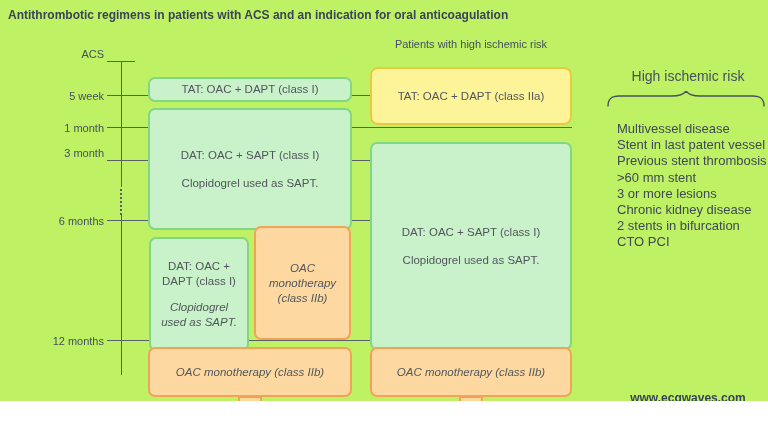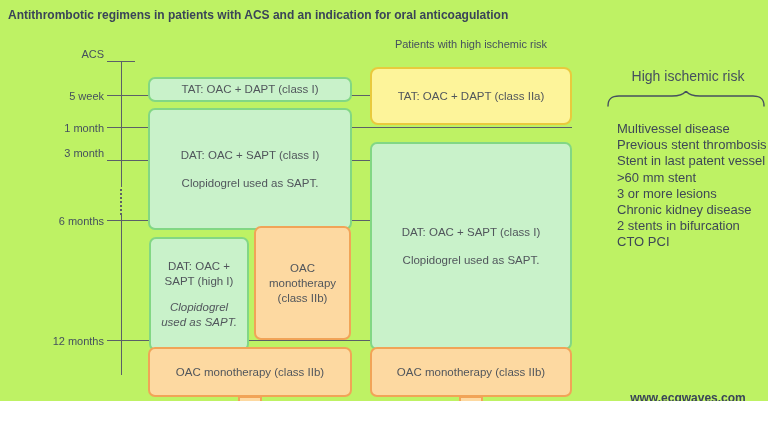--- a/index.html
+++ b/index.html
@@ -14,21 +14,21 @@
   .canvas{position:relative;width:768px;height:401px;background:#bef264;overflow:hidden;}
   .title{position:absolute;left:8px;top:8px;font-size:12px;font-weight:bold;color:var(--title-color);}
   .col-header{position:absolute;top:38px;font-size:11px;color:var(--label-color);text-align:center;}
   .t-label{position:absolute;left:30px;width:74px;font-size:11px;color:var(--label-color);text-align:right;line-height:14px;}
   .h-line{position:absolute;height:0;border-top:1.5px solid var(--line-color);z-index:1;}
   .v-line{position:absolute;left:121px;width:0;border-left:1.5px solid var(--line-color);z-index:1;}
   .v-dots{position:absolute;left:120px;width:0;border-left:2px dotted var(--line-color);z-index:1;}
   .box{position:absolute;z-index:2;border-radius:7px;border:2px solid;display:flex;flex-direction:column;align-items:center;justify-content:center;text-align:center;font-size:11.5px;color:var(--box-text);line-height:15px;}
   .box.green{background:var(--green-fill);border-color:var(--green-border);margin-top:11px;}
   .box.yellow{background:var(--yellow-fill);border-color:var(--yellow-border);}
-  .box.orange{background:var(--orange-fill);border-color:var(--orange-border);}
+  .box.orange{background:var(--orange-fill);border-color:var(--orange-border);font-style:italic;}
   .gap{height:13px;}
   .gap-sm{height:11px;}
   .italic{font-style:italic;}
   .arrow{position:absolute;z-index:2;}
   .risk-heading{position:absolute;left:608px;top:68px;width:160px;text-align:center;font-size:14px;color:var(--label-color);}
   .brace{position:absolute;left:606px;top:91px;}
   .risk-list{position:absolute;left:617px;top:121px;list-style:none;}
   .risk-list li{font-size:13px;color:var(--list-color);line-height:16.2px;white-space:nowrap;}
   .site{position:absolute;left:608px;top:391px;width:160px;text-align:center;font-size:12px;font-weight:bold;color:var(--title-color);}
 </style>
@@ -64,21 +64,21 @@
   </div>
 
   <div class="box green" style="left:148px;top:97px;width:204px;height:122px;">
     <div>DAT: OAC + SAPT (class I)</div>
     <div class="gap"></div>
     <div>Clopidogrel used as SAPT.</div>
   </div>
 
   <div class="box green" style="left:149px;top:226px;width:100px;height:114px;justify-content:center;">
     <div>DAT: OAC +</div>
-    <div>SAPT (high I)</div>
+    <div>DAPT (class I)</div>
     <div class="gap-sm"></div>
     <div class="italic">Clopidogrel</div>
     <div class="italic">used as SAPT.</div>
   </div>
 
   <div class="box orange" style="left:254px;top:226px;width:97px;height:114px;padding:0 8px;">
     <div>OAC monotherapy (class IIb)</div>
   </div>
 
   <div class="box orange" style="left:148px;top:347px;width:204px;height:50px;">
@@ -107,22 +107,22 @@
   </svg>
 
   <div class="risk-heading">High ischemic risk</div>
 
   <svg class="brace" width="160" height="16" viewBox="0 0 160 16">
     <path d="M 2,15 C 2,8 5,5 13,5 L 66,5 C 73,5 77,4 80,0 C 83,4 87,5 94,5 L 147,5 C 155,5 158,8 158,15" fill="none" stroke="var(--label-color)" stroke-width="1.4" stroke-linecap="round"></path>
   </svg>
 
   <ul class="risk-list">
     <li>Multivessel disease</li>
+    <li>Stent in last patent vessel</li>
     <li>Previous stent thrombosis</li>
-    <li>Stent in last patent vessel</li>
     <li>&gt;60 mm stent</li>
     <li>3 or more lesions</li>
     <li>Chronic kidney disease</li>
     <li>2 stents in bifurcation</li>
     <li>CTO PCI</li>
   </ul>
 
   <div class="site">www.ecgwaves.com</div>
 
 </div>

